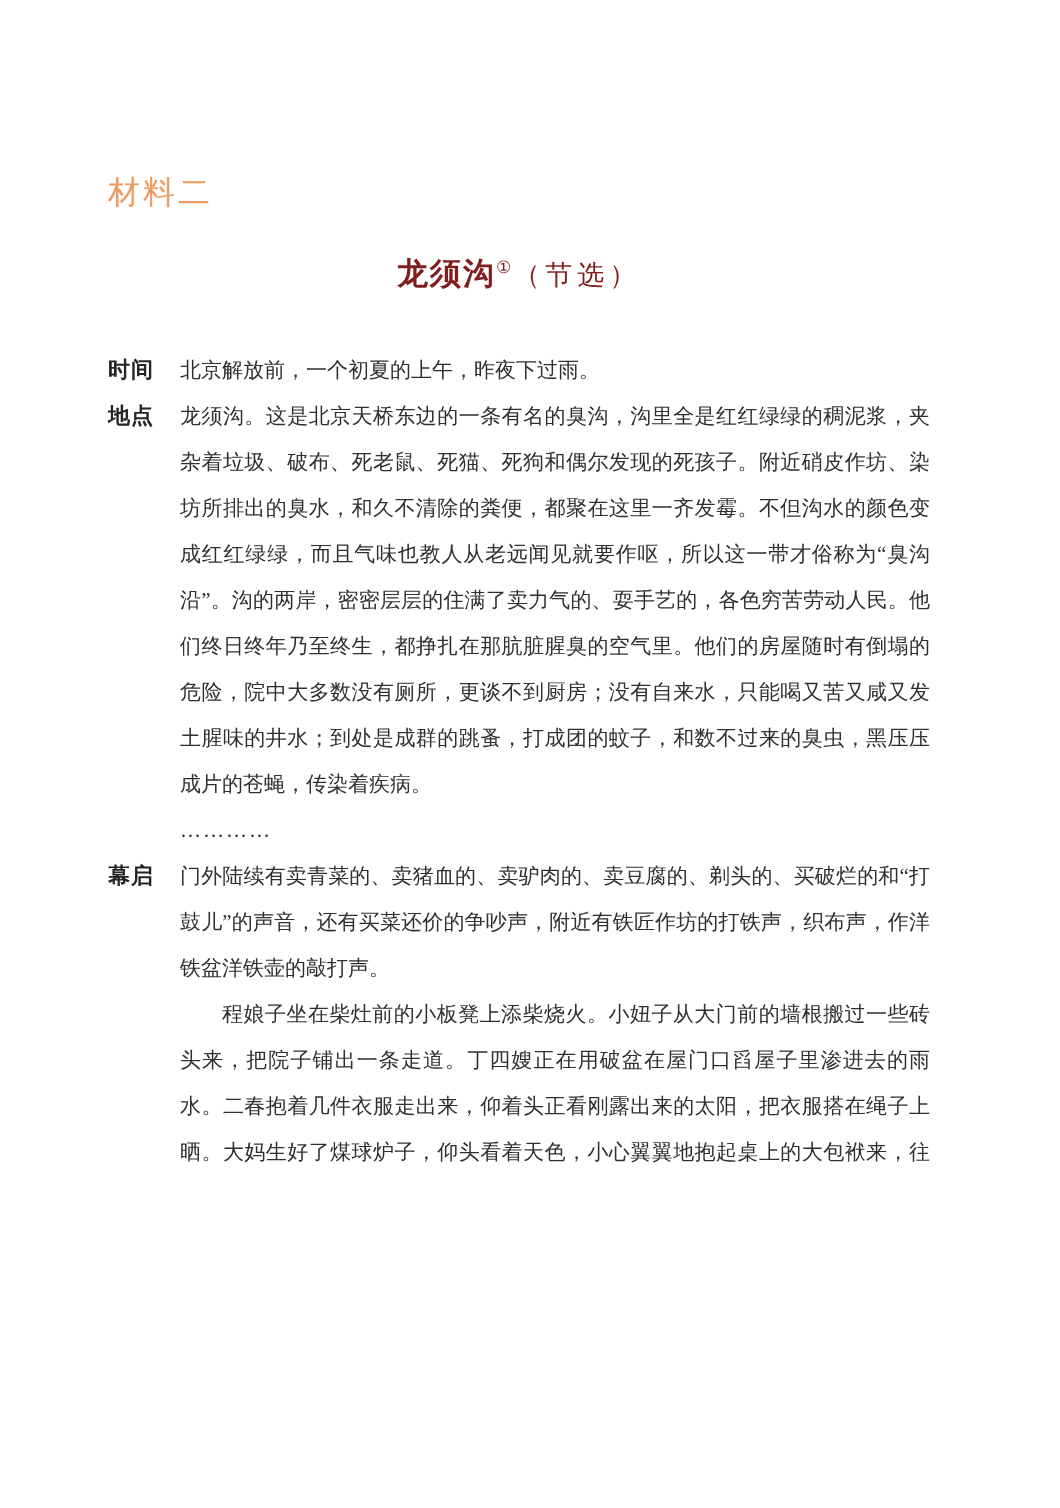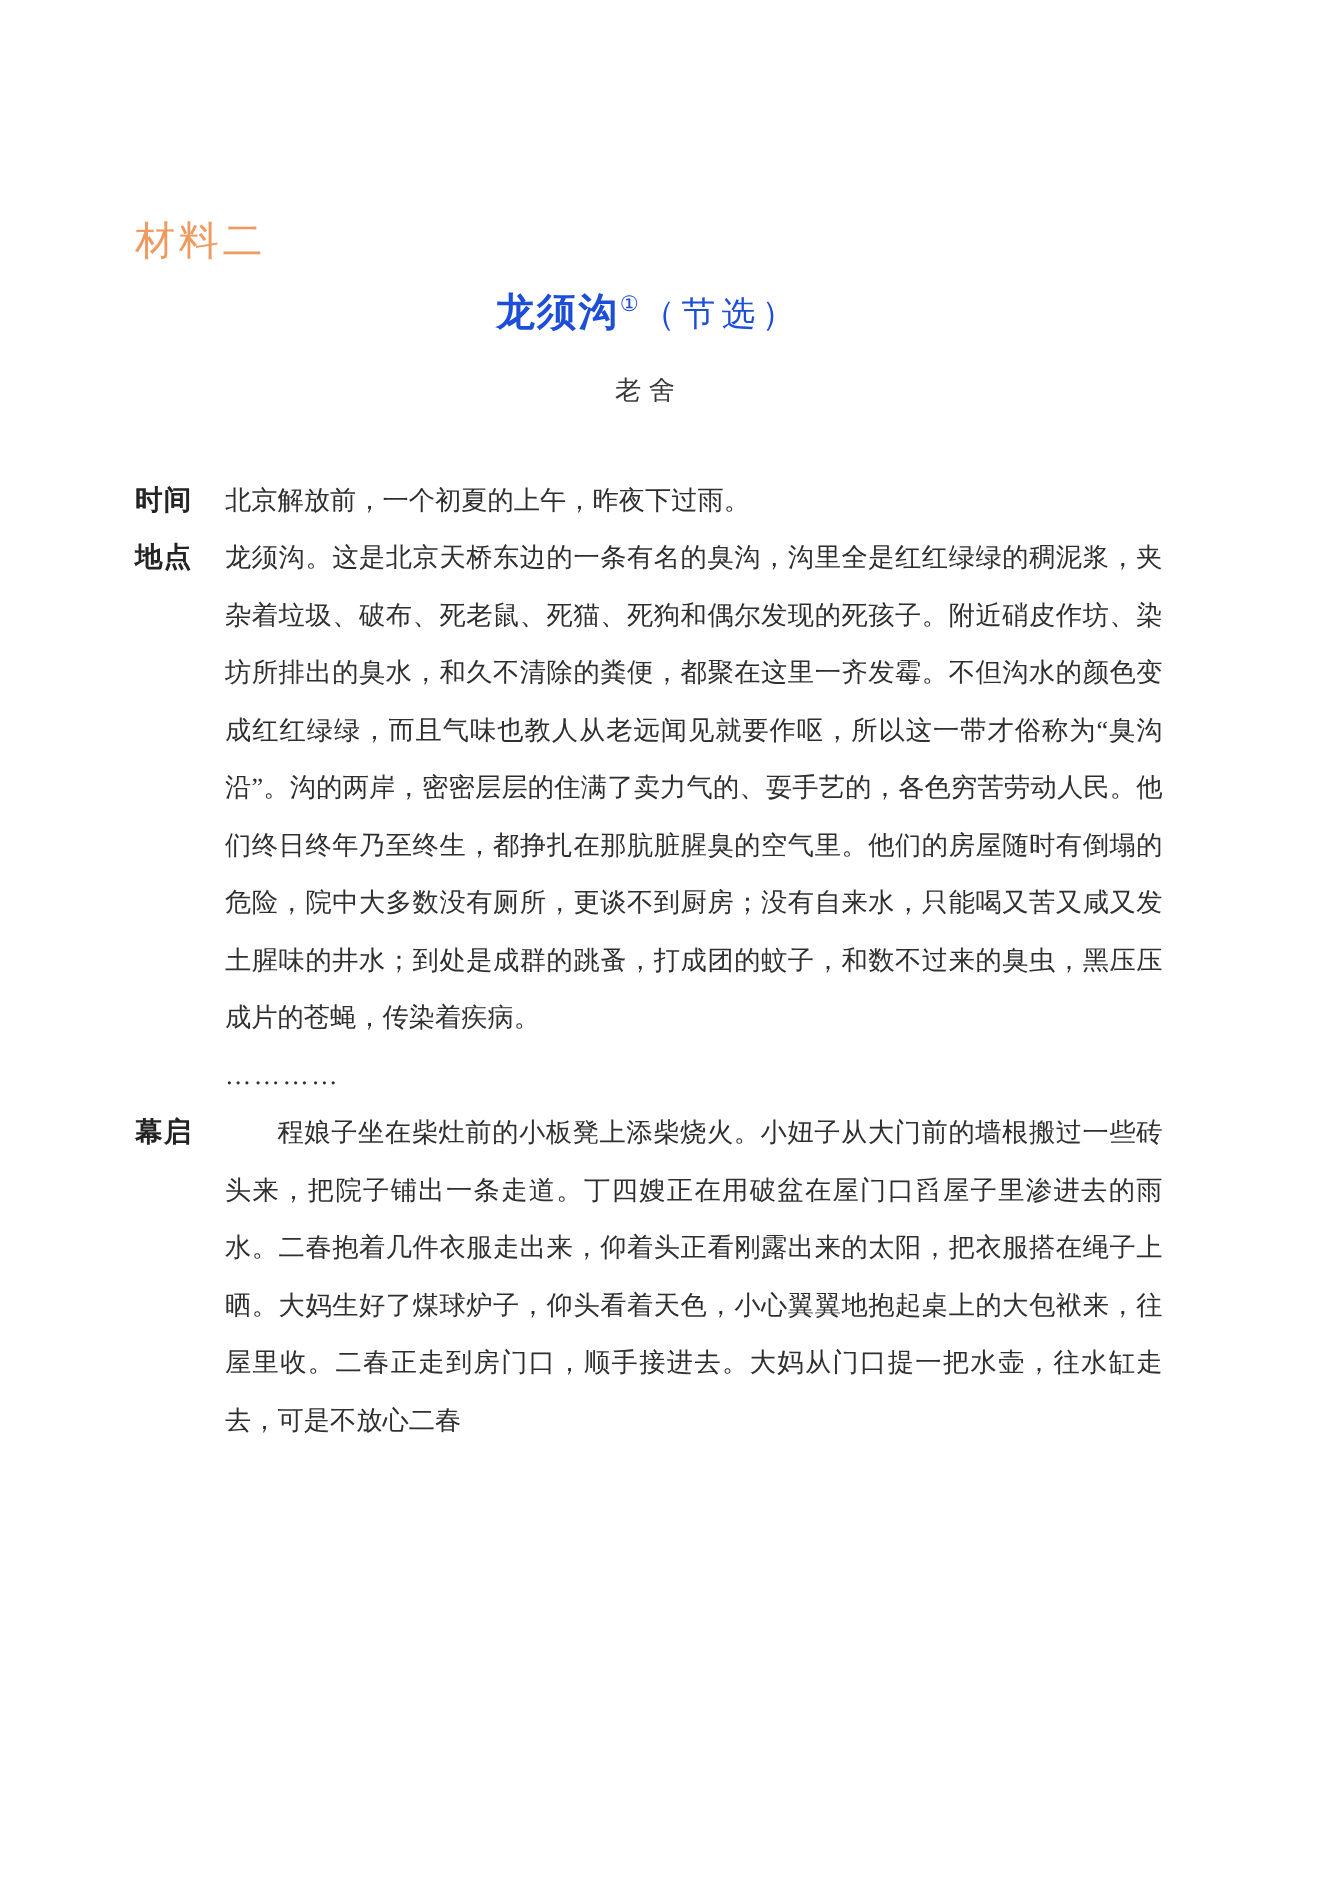--- a/index.html
+++ b/index.html
@@ -23,26 +23,26 @@
     padding: 172px 130px 0 108px;
   }
   .section-label {
     font-size: 32px;
     line-height: 40px;
     color: var(--accent);
     letter-spacing: 3px;
     font-weight: 400;
   }
   .title {
-    margin-top: 16px;
+    margin-top: 40px;
     text-align: center;
     font-size: 31px;
     line-height: 44px;
     font-weight: 700;
-    color: #1d4ed8;
+    color: #7f1d1d;
   }
   .title .title-main { letter-spacing: 2px; }
   .title .title-ref {
     font-size: 17px;
     font-weight: 400;
     vertical-align: super;
     line-height: 0;
   }
   .title .title-sub {
     font-weight: 400;
@@ -132,21 +132,20 @@
 </head>
 <body>
 
 <div class="page">
   <div class="content">
 
     <div class="section-label">材料二</div>
 
     <h1 class="title"><span class="title-main">龙须沟</span><sup class="title-ref">①</sup><span class="title-sub">（节选）</span></h1>
 
-    <div class="author">老舍</div>
 
     <div class="script">
 
       <div class="row">
         <div class="row-label">时间</div>
         <div class="row-text">
           <p>北京解放前，一个初夏的上午，昨夜下过雨。</p>
         </div>
       </div>
 
@@ -160,20 +159,21 @@
       <div class="row">
         <div class="row-label"></div>
         <div class="row-text">
           <p class="ellipsis-line">…………</p>
         </div>
       </div>
 
       <div class="row">
         <div class="row-label">幕启</div>
         <div class="row-text">
+          <p>门外陆续有卖青菜的、卖猪血的、卖驴肉的、卖豆腐的、剃头的、买破烂的和“打鼓儿”的声音，还有买菜还价的争吵声，附近有铁匠作坊的打铁声，织布声，作洋铁盆洋铁壶的敲打声。</p>
           <p class="indent">程娘子坐在柴灶前的小板凳上添柴烧火。小妞子从大门前的墙根搬过一些砖头来，把院子铺出一条走道。丁四嫂正在用破盆在屋门口舀屋子里渗进去的雨水。二春抱着几件衣服走出来，仰着头正看刚露出来的太阳，把衣服搭在绳子上晒。大妈生好了煤球炉子，仰头看着天色，小心翼翼地抱起桌上的大包袱来，往屋里收。二春正走到房门口，顺手接进去。大妈从门口提一把水壶，往水缸走去，可是不放心二春</p>
         </div>
       </div>
 
     </div>
   </div>
 
   <div class="footnote-area">
     <div class="footnote-divider"></div>
     <div class="footnote"><span class="footnote-ref">①</span><span>选自《老舍剧作选》（人民文学出版社 1978 年版）。有改动。</span></div>

